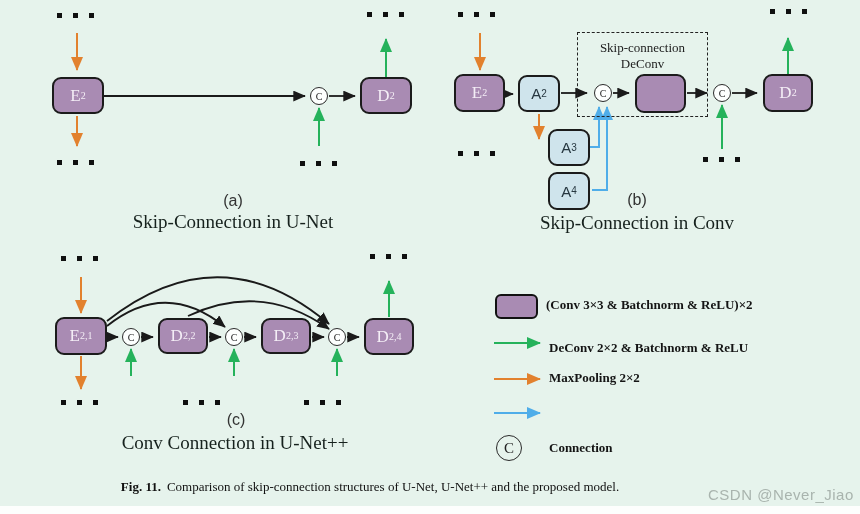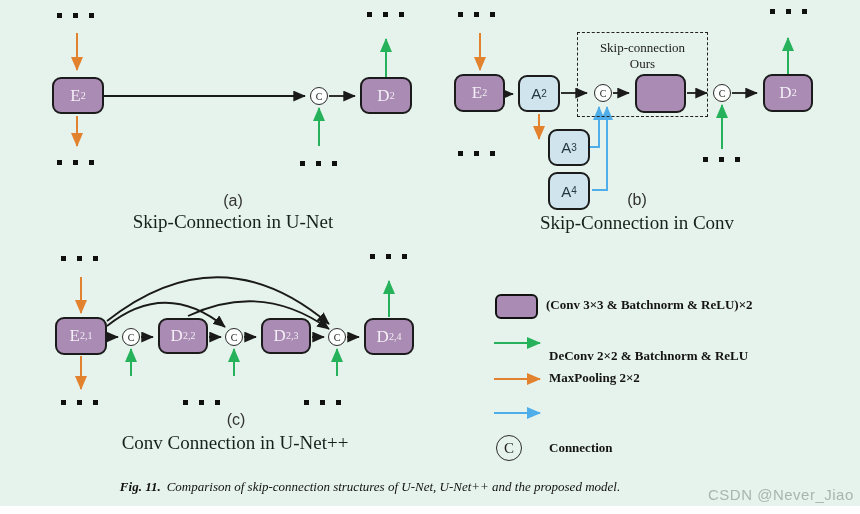--- a/index.html
+++ b/index.html
@@ -38,21 +38,21 @@
   
   .legend-swatch{position:absolute;width:43px;height:25px;background:#a98bb3;
                  border:2px solid #111;border-radius:6px;box-sizing:border-box;}
   .legend-text{position:absolute;font-weight:bold;font-size:13px;color:#141414;
                font-family:"Liberation Serif",serif;white-space:nowrap;}
   .legend-circ{position:absolute;width:26px;height:26px;border-radius:50%;
                border:1.6px solid #2a2a2a;box-sizing:border-box;background:transparent;
                display:flex;align-items:center;justify-content:center;
                font-size:15px;color:#222;font-family:"Liberation Serif",serif;}
   .figcap{position:absolute;left:0;top:479px;width:740px;text-align:center;
-          font-size:13px;color:#111;font-family:"Liberation Serif",serif;font-style:italic;}
+          font-size:13px;color:#111;font-family:"Liberation Serif",serif;}
   .figcap b{margin-right:6px;}
   .watermark{position:absolute;left:708px;top:486px;font-size:15px;color:#a9b4ae;
              font-family:Liberation Sans, sans-serif;letter-spacing:0.5px;}
   .bottomstrip{position:absolute;left:0;top:506px;width:860px;height:8px;background:#fdfefd;}
 </style>
 </head>
 <body>
 
 <div id="stage">
 
@@ -166,21 +166,21 @@
     </div>
   <div class="dots" style="left:703px;top:157px">
       <i></i>
       <i></i>
       <i></i>
     </div>
 
   <div class="dashedbox" style="left:577px;top:32px;width:131px;height:85px"></div>
   <div class="blocklabel" style="left:579px;top:40px;width:127px">
     <div>Skip-connection</div>
-    <div>Ours</div>
+    <div>DeConv</div>
   </div>
 
   <div class="node purple" style="left:454px;top:74px;width:51px;height:38px">
     <span>E</span>
       <sup>2</sup>
   </div>
   <div class="node lblue" style="left:518px;top:75px;width:42px;height:37px">
     <span>A</span>
       <sup>2</sup>
   </div>
@@ -258,21 +258,21 @@
     <span>D</span>
       <sup>2,4</sup>
   </div>
 
   <div class="sub" style="left:176px;top:411px;width:120px">(c)</div>
   <div class="ptitle" style="left:105px;top:432px;width:260px">Conv Connection in U-Net++</div>
 
   <div class="legend-swatch" style="left:495px;top:294px"></div>
   <div class="legend-text" style="left:546px;top:297px">(Conv 3×3 &amp; Batchnorm &amp; ReLU)×2</div>
 
-  <div class="legend-text" style="left:549px;top:348px">DeConv 2×2 &amp; Batchnorm &amp; ReLU</div>
+  <div class="legend-text" style="left:549px;top:340px">DeConv 2×2 &amp; Batchnorm &amp; ReLU</div>
 
   <div class="legend-text" style="left:549px;top:370px">MaxPooling 2×2</div>
 
 
   <div class="legend-circ" style="left:496px;top:435px">
     <span>C</span>
   </div>
   <div class="legend-text" style="left:549px;top:440px">Connection</div>
 
   <div class="figcap">

